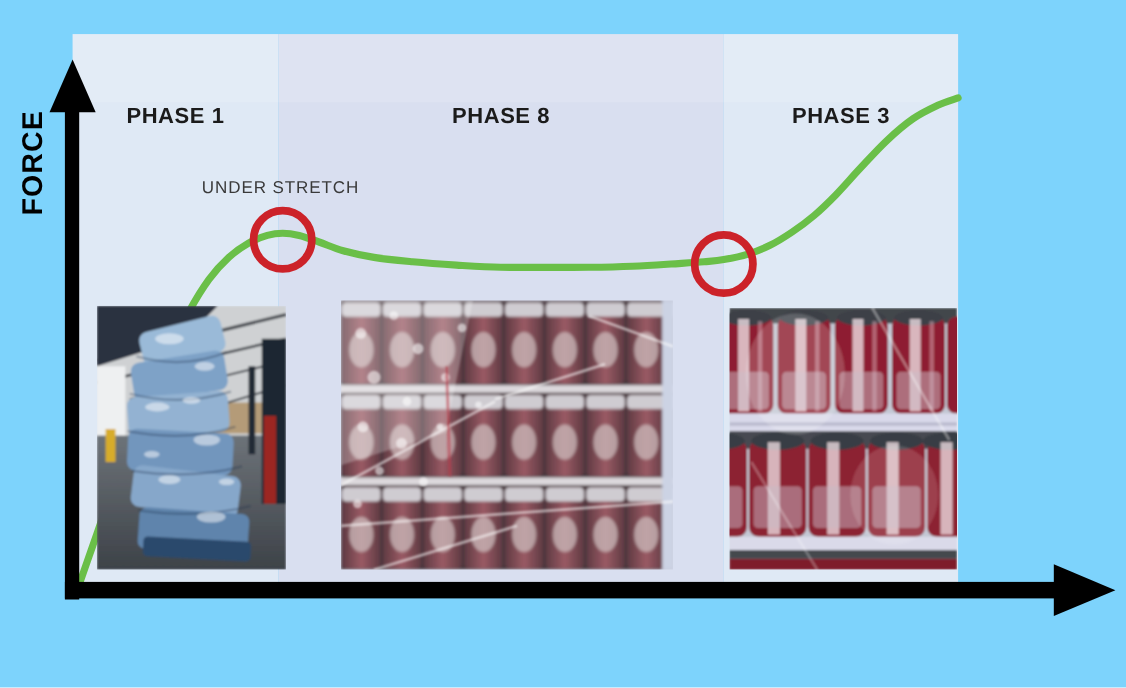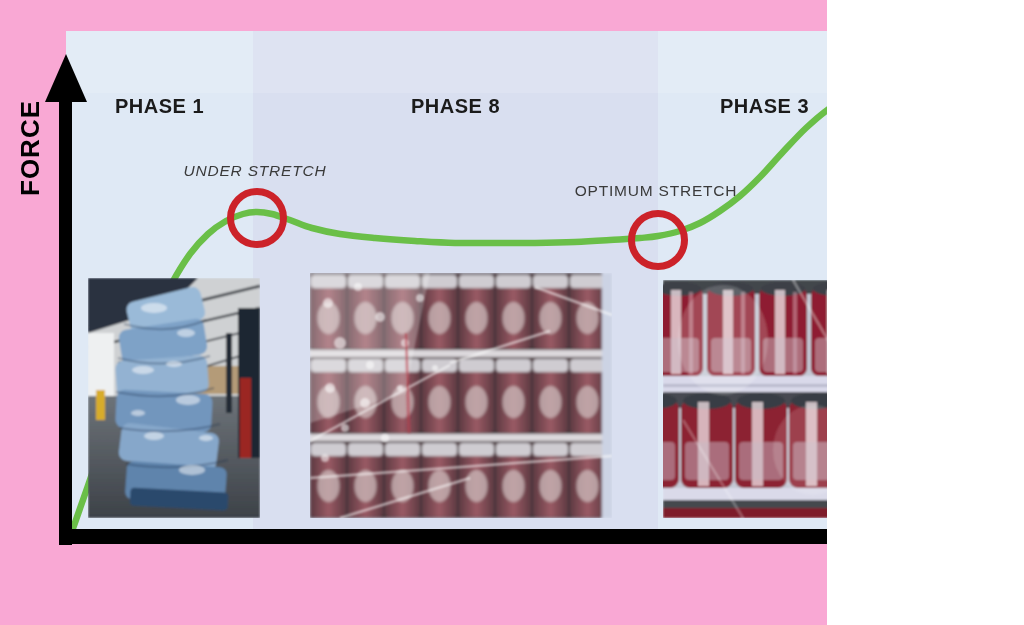--- a/index.html
+++ b/index.html
@@ -1,16 +1,16 @@
 <!DOCTYPE html>
 <html><head>
 <meta charset="utf-8">
 <style>
   html,body{margin:0;padding:0;background:#ffffff;}
-  .stage{position:relative;width:827px;height:625px;background:#f9a8d4;overflow:hidden;
+  .stage{position:relative;width:1024px;height:625px;background:#7dd3fc;overflow:hidden;
          font-family:"Liberation Sans",sans-serif;}
   .layer{position:absolute;left:0;top:0;width:1024px;height:625px;pointer-events:none;}
   
   .band{position:absolute;top:31px;height:499px;}
   .band::after{content:"";position:absolute;left:0;top:0;width:100%;height:62px;
                background:rgba(255,255,255,0.15);}
   .phase-label{position:absolute;top:64px;width:100%;text-align:center;
                font-weight:bold;font-size:20px;letter-spacing:.5px;color:#1b1b1b;}
   
   .photo{position:absolute;overflow:hidden;}
@@ -259,16 +259,15 @@
   <svg class="layer z3" viewBox="0 0 1024 625">
     <rect x="59" y="98" width="13" height="447" fill="#000"></rect>
     <polygon points="66,54 45,102 87,102" fill="#000"></polygon>
     <rect x="59" y="529" width="903" height="15" fill="#000"></rect>
     <polygon points="1014,536.5 958,513 958,560" fill="#000"></polygon>
     <circle class="anno-circle" fill="none" cx="257" cy="218" r="26.5" stroke="#cc2229" stroke-width="7"></circle>
     <circle class="anno-circle" fill="none" cx="658" cy="240" r="26.5" stroke="#cc2229" stroke-width="7"></circle>
   </svg>
 
   <div class="axis-label y z4">FORCE</div>
-  <div class="anno-label z4" style="left: 255px; top: 171px; font-style: italic;">UNDER STRETCH</div>
-  <div class="anno-label z4" style="left: 656px; top: 191px;">OPTIMUM STRETCH</div>
+  <div class="anno-label z4" style="left: 255px; top: 171px;">UNDER STRETCH</div>
 
 </div>
 
 </body></html>

